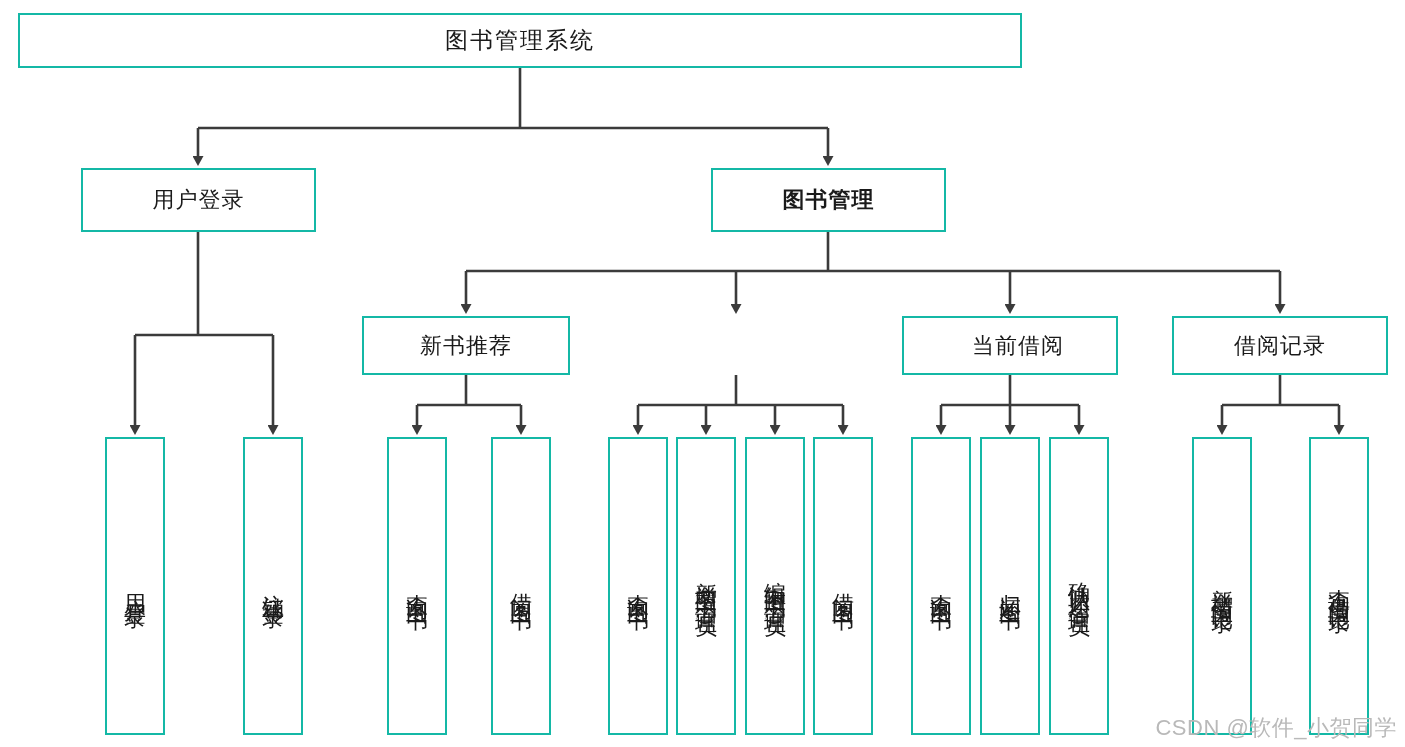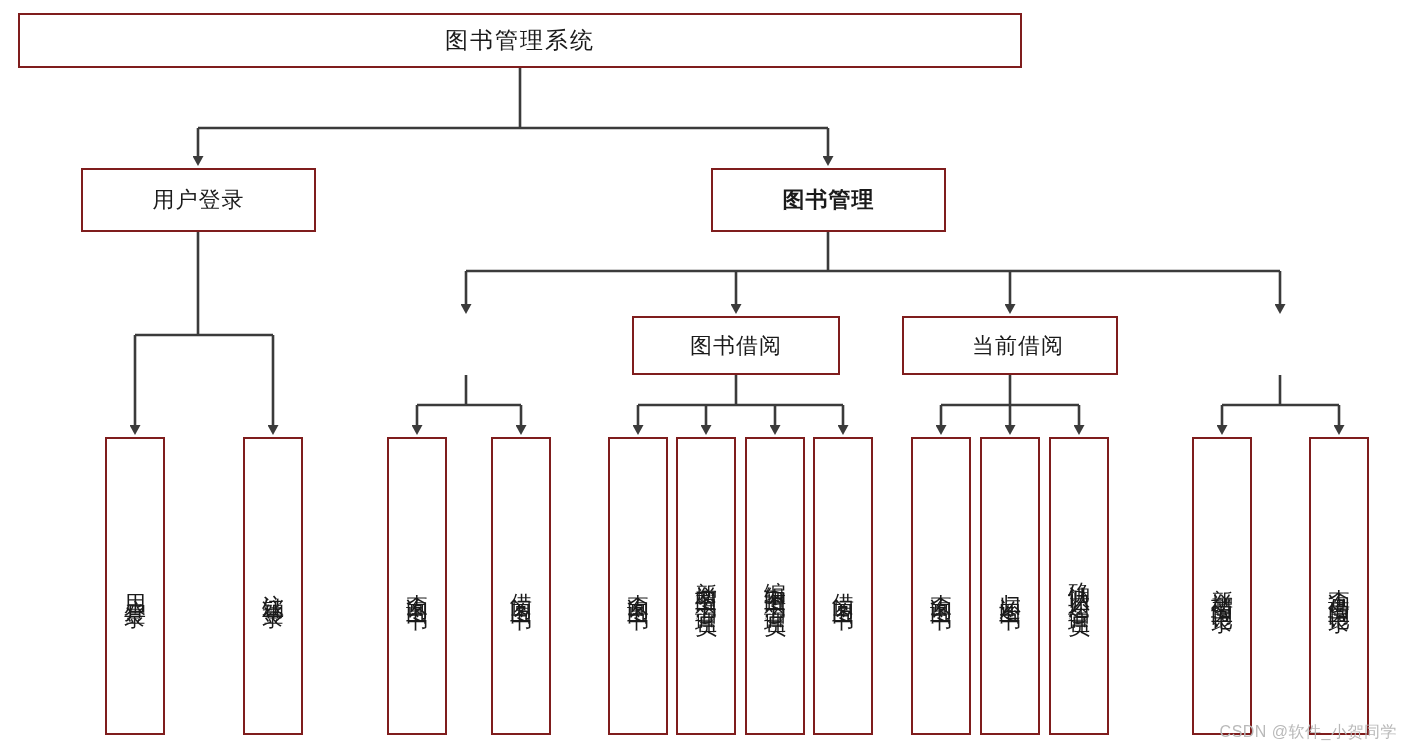--- a/index.html
+++ b/index.html
@@ -23,21 +23,21 @@
     left: 0;
     top: 0;
     width: 1405px;
     height: 747px;
     pointer-events: none;
   }
   .node {
     position: absolute;
     box-sizing: border-box;
     background: #ffffff;
-    border: 2px solid #7f1d1d;
+    border: 2px solid #14b8a6;
     display: flex;
     align-items: center;
     justify-content: center;
     color: #1a1a1a;
   }
   .node .label {
     display: block;
     text-align: center;
     line-height: 1.18;
     white-space: nowrap;
@@ -62,21 +62,21 @@
     font-size: 22px;
     letter-spacing: 5px;
     line-height: 1;
     white-space: nowrap;
     text-align: center;
   }
   #watermark {
     position: absolute;
     right: 8px;
     bottom: 4px;
-    font-size: 16px;
+    font-size: 22px;
     color: #b9b9b9;
     letter-spacing: 0.5px;
     white-space: nowrap;
   }
 </style>
 </head>
 <body>
 
 <div id="canvas">
 
@@ -134,26 +134,29 @@
     <span class="label">图书管理系统</span>
   </div>
 
   <div class="node horiz" style="left:81px; top:168px; width:235px; height:64px;">
     <span class="label">用户登录</span>
   </div>
   <div class="node horiz" style="left:711px; top:168px; width:235px; height:64px;font-weight:bold;">
     <span class="label">图书管理</span>
   </div>
 
-  <div class="node horiz" style="left:632px; top:316px; width:208px; height:59px;">
-    <span class="label">图书借阅</span>
+  <div class="node horiz" style="left:362px; top:316px; width:208px; height:59px;">
+    <span class="label">新书推荐</span>
   </div>
   <div class="node horiz" style="left:902px; top:316px; width:216px; height:59px;padding-left:16px;">
     <span class="label">当前借阅</span>
   </div>
+  <div class="node horiz" style="left:1172px; top:316px; width:216px; height:59px;">
+    <span class="label">借阅记录</span>
+  </div>
 
   <div class="node vert" style="left:105px; top:437px; width:60px; height:298px;">
     <span class="label">用户登录</span>
   </div>
   <div class="node vert" style="left:243px; top:437px; width:60px; height:298px;">
     <span class="label">注销登录</span>
   </div>
 
   <div class="node vert" style="left:387px; top:437px; width:60px; height:298px;">
     <span class="label">查询图书</span>

